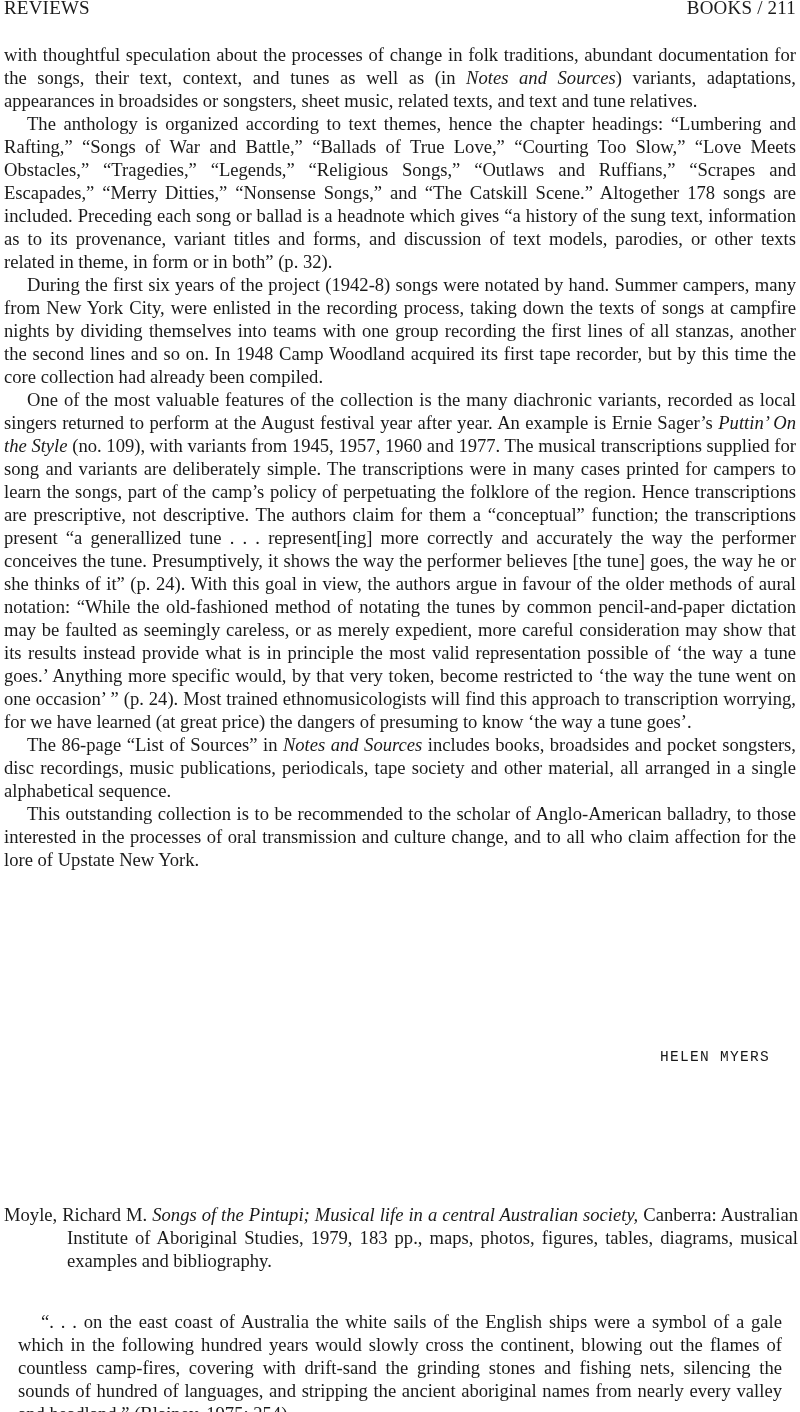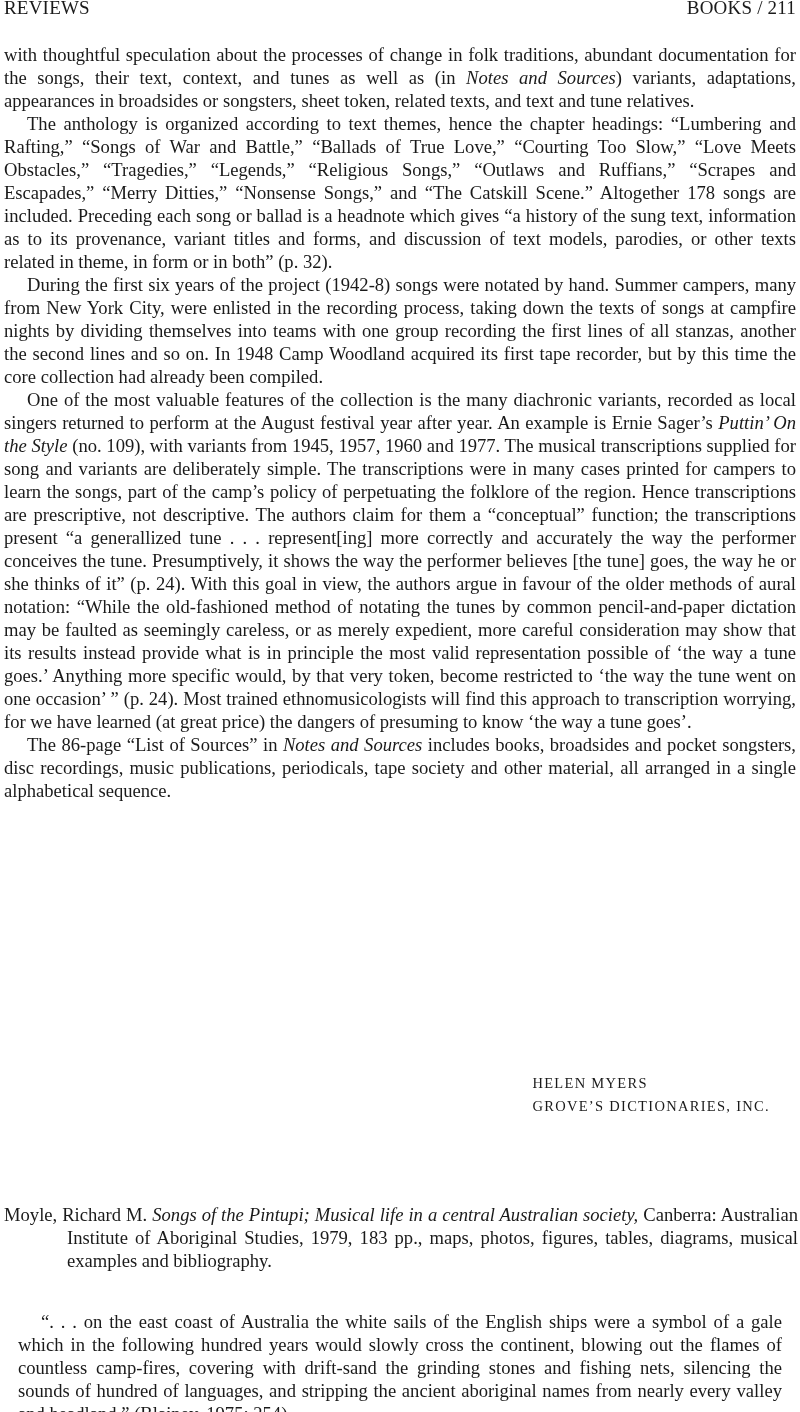--- a/index.html
+++ b/index.html
@@ -16,23 +16,23 @@
     .running-head .right { position: absolute; right: 0; top: 0; }
     .body-block {
       position: absolute; left: 4px; width: 792px;
       font-size: 18.6px; line-height: 23px;
       text-align: justify;
     }
     .body-block p { margin: 0; text-indent: 23px; }
     .body-block p.noindent { text-indent: 0; }
     i { font-style: italic; }
     .signature {
-      position: absolute; right: 30px; top: 1072px; 
+      position: absolute; right: 30px; top: 1046px; text-align: right;
       font-size: 14.5px; line-height: 23px; letter-spacing: 1.3px;
-      font-variant: small-caps; text-transform: uppercase;
+      font-variant: small-caps; text-transform: uppercase; font-family: Liberation Mono, monospace;
     }
     .citation {
       position: absolute; left: 4px; width: 794px; top: 1203px;
       font-size: 18.6px; line-height: 23px; text-align: justify;
       padding-left: 63px; text-indent: -63px; box-sizing: border-box;
     }
     .quote {
       position: absolute; left: 4px; width: 792px; top: 1296px;
       font-size: 18.6px; line-height: 23px; text-align: justify;
     }
@@ -40,29 +40,29 @@
   </style>
 </head>
 <body>
 
 <header class="running-head">
   <span class="left">REVIEWS</span>
   <span class="right">BOOKS / 211</span>
 </header>
 
 <section class="body-block" style="top:43px;">
-  <p class="noindent"><span>with thoughtful speculation about the processes of change in folk traditions, abundant documentation for the songs, their text, context, and tunes as well as (in </span><i>Notes and Sources</i><span>) variants, adaptations, appearances in broadsides or songsters, sheet token, related texts, and text and tune relatives.</span></p>
+  <p class="noindent"><span>with thoughtful speculation about the processes of change in folk traditions, abundant documentation for the songs, their text, context, and tunes as well as (in </span><i>Notes and Sources</i><span>) variants, adaptations, appearances in broadsides or songsters, sheet music, related texts, and text and tune relatives.</span></p>
   <p>The anthology is organized according to text themes, hence the chapter headings: “Lumbering and Rafting,” “Songs of War and Battle,” “Ballads of True Love,” “Courting Too Slow,” “Love Meets Obstacles,” “Tragedies,” “Legends,” “Religious Songs,” “Outlaws and Ruffians,” “Scrapes and Escapades,” “Merry Ditties,” “Nonsense Songs,” and “The Catskill Scene.” Altogether 178 songs are included. Preceding each song or ballad is a headnote which gives “a history of the sung text, information as to its provenance, variant titles and forms, and discussion of text models, parodies, or other texts related in theme, in form or in both” (p. 32).</p>
   <p>During the first six years of the project (1942-8) songs were notated by hand. Summer campers, many from New York City, were enlisted in the recording process, taking down the texts of songs at campfire nights by dividing themselves into teams with one group recording the first lines of all stanzas, another the second lines and so on. In 1948 Camp Woodland acquired its first tape recorder, but by this time the core collection had already been compiled.</p>
   <p><span>One of the most valuable features of the collection is the many diachronic variants, recorded as local singers returned to perform at the August festival year after year. An example is Ernie Sager’s </span><i>Puttin’ On the Style</i><span> (no. 109), with variants from 1945, 1957, 1960 and 1977. The musical transcriptions supplied for song and variants are deliberately simple. The transcriptions were in many cases printed for campers to learn the songs, part of the camp’s policy of perpetuating the folklore of the region. Hence transcriptions are prescrip­tive, not descriptive. The authors claim for them a “conceptual” function; the transcrip­tions present “a generallized tune . . . represent[ing] more correctly and accurately the way the performer conceives the tune. Presumptively, it shows the way the performer believes [the tune] goes, the way he or she thinks of it” (p. 24). With this goal in view, the authors argue in favour of the older methods of aural notation: “While the old-fashioned method of notating the tunes by common pencil-and-paper dictation may be faulted as seemingly careless, or as merely expedient, more careful consideration may show that its results instead provide what is in principle the most valid representation possible of ‘the way a tune goes.’ Anything more specific would, by that very token, become restricted to ‘the way the tune went on one occasion’ ” (p. 24). Most trained ethnomusicologists will find this approach to transcription worrying, for we have learned (at great price) the dangers of presuming to know ‘the way a tune goes’.</span></p>
   <p><span>The 86-page “List of Sources” in </span><i>Notes and Sources</i><span> includes books, broadsides and pocket songsters, disc recordings, music publications, periodicals, tape society and other material, all arranged in a single alphabetical sequence.</span></p>
+  <p>This outstanding collection is to be recommended to the scholar of Anglo-American balladry, to those interested in the processes of oral transmission and culture change, and to all who claim affection for the lore of Upstate New York.</p>
 </section>
 
 <div class="signature">
   <div>Helen Myers</div>
-  <div>Grove’s Dictionaries, Inc.</div>
 </div>
 
 <div class="citation"><span>Moyle, Richard M. </span><i>Songs of the Pintupi; Musical life in a central Australian society,</i><span> Canberra: Australian Institute of Aboriginal Studies, 1979, 183 pp., maps, photos, figures, tables, diagrams, musical examples and bibliography.</span></div>
 
 <div class="quote">
   <p>“. . . on the east coast of Australia the white sails of the English ships were a symbol of a gale which in the following hundred years would slowly cross the continent, blowing out the flames of countless camp-fires, covering with drift-sand the grinding stones and fishing nets, silencing the sounds of hundred of languages, and stripping the ancient aboriginal names from nearly every valley and headland.” (Blainey, 1975: 254).</p>
 </div>
 
 </body></html>

